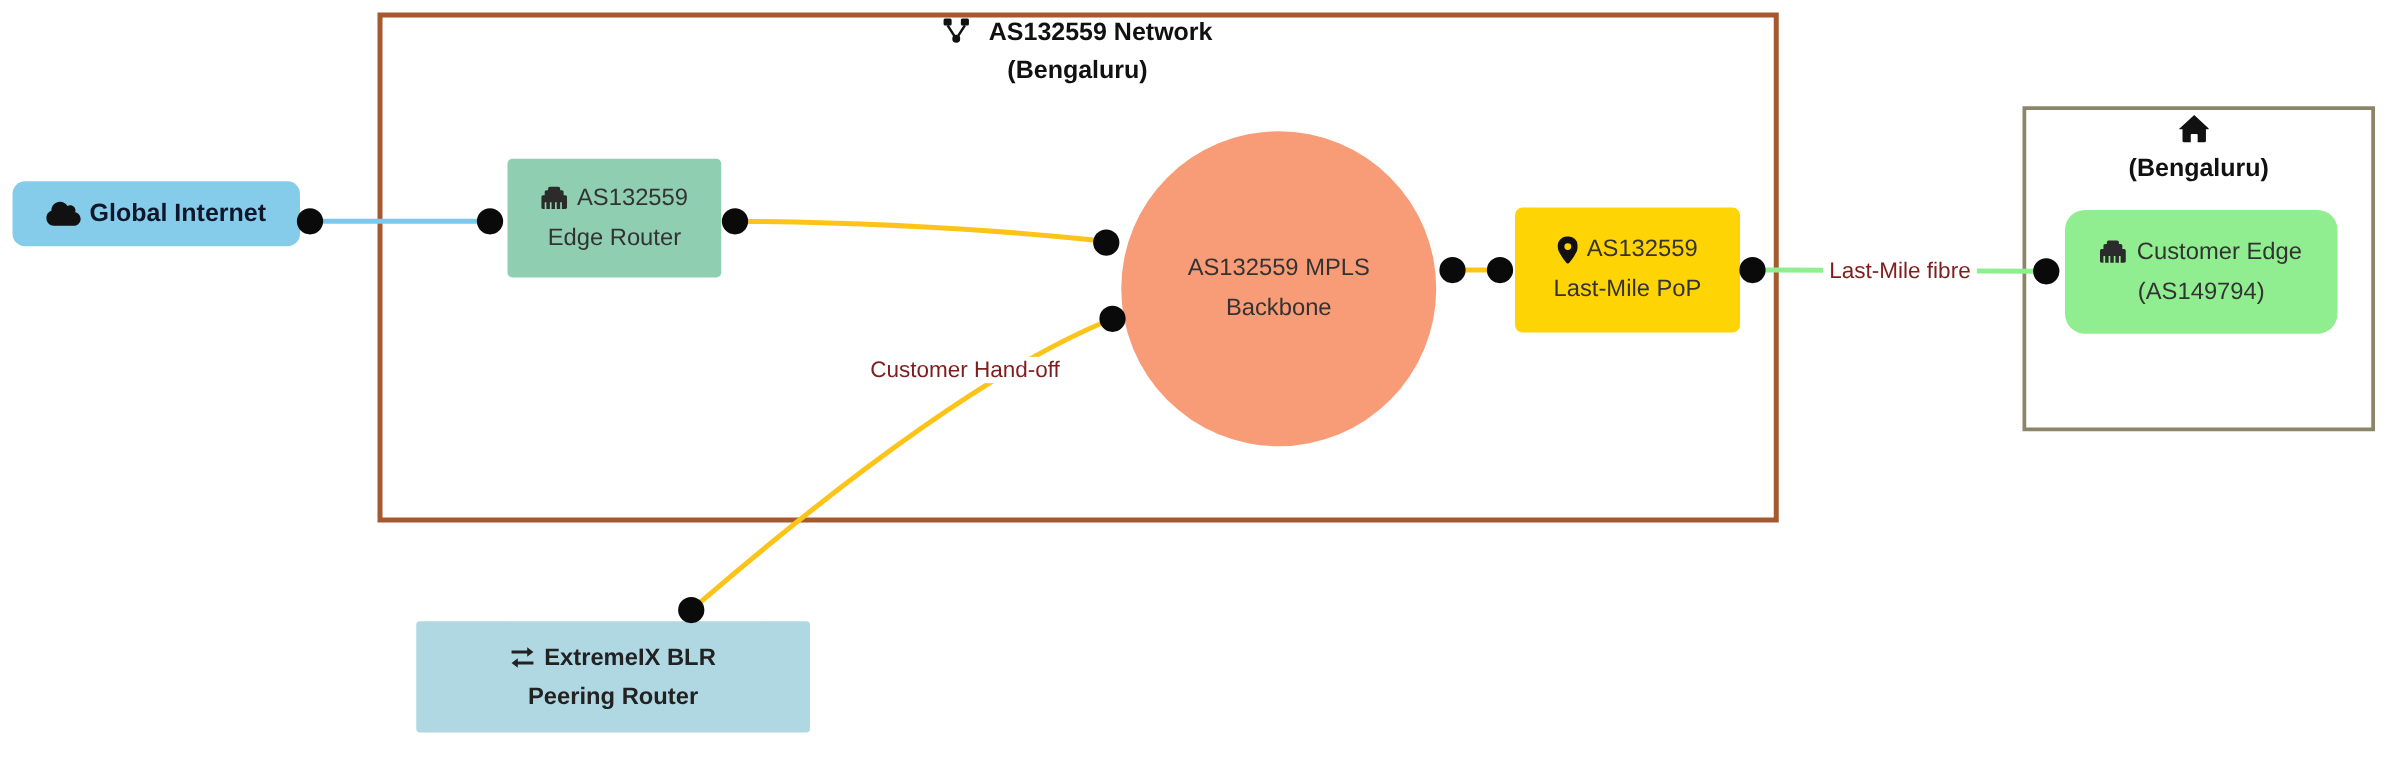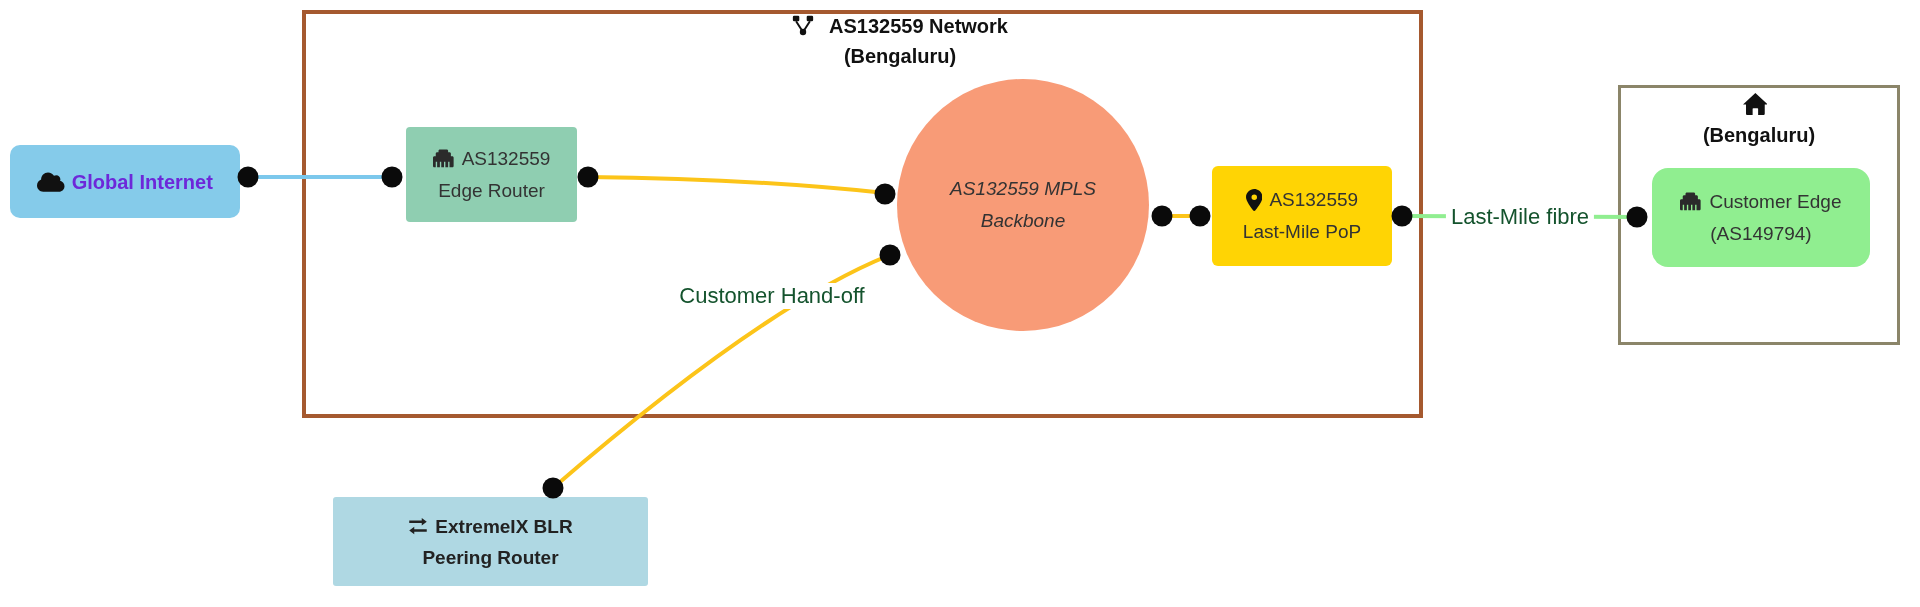--- a/index.html
+++ b/index.html
@@ -6,42 +6,42 @@
   .canvas{
     position:relative;width:1920px;height:607px;background:#fff;
     font-family:"Liberation Sans",sans-serif;overflow:hidden;
   }
   
   .subgraph{position:absolute;background:#fff;box-sizing:border-box;z-index:1;}
   .sg-network{left:302px;top:10px;width:1121px;height:408px;border:4px solid #A5592F;}
   .sg-flat{left:1618px;top:85px;width:282px;height:260px;border:3px solid #8B8569;}
   .sg-title{position:absolute;text-align:center;font-weight:bold;color:#111;
     font-size:20px;line-height:30px;z-index:2;}
-  .sg-title-network{left:700px;top:11px;width:400px;}
+  .sg-title-network{left:662px;top:11px;width:400px;}
   .sg-title-flat{left:1620px;top:90px;width:278px;}
   .sg-title .icon svg{height:22px;vertical-align:-3px;margin-right:8px;}
   
   .node{position:absolute;display:flex;flex-direction:column;align-items:center;
     justify-content:center;box-sizing:border-box;z-index:2;color:#333;
     font-size:19px;line-height:32px;text-align:center;}
   .nline{display:flex;align-items:center;justify-content:center;gap:7px;}
   .node .icon svg{height:22px;display:block;}
-  .n-global{left:10px;top:145px;width:230px;height:73px;background:#85CBEA;
-    border-radius:10px;font-weight:bold;color:#6d28d9;font-size:20px;}
+  .n-global{left:10px;top:145px;width:230px;height:52px;background:#85CBEA;
+    border-radius:10px;font-weight:bold;color:#0f172a;font-size:20px;}
   .n-edge{left:406px;top:127px;width:171px;height:95px;background:#8FCEB1;border-radius:4px;}
-  .n-backbone{left:897px;top:79px;width:252px;height:252px;background:#F89B77;border-radius:50%;font-style:italic;}
+  .n-backbone{left:897px;top:105px;width:252px;height:252px;background:#F89B77;border-radius:50%;}
   .n-pop{left:1212px;top:166px;width:180px;height:100px;background:#FFD404;border-radius:6px;}
   .n-cust{left:1652px;top:168px;width:218px;height:99px;background:#90EE90;border-radius:16px;}
   .n-eix{left:333px;top:497px;width:315px;height:89px;background:#AFD8E3;
     border-radius:3px;font-weight:bold;color:#222;line-height:31px;}
   
   .overlay{position:absolute;left:0;top:0;z-index:3;pointer-events:none;}
   
   .edge-label{position:absolute;transform:translate(-50%,-50%);background:#fff;
-    padding:0 5px;font-size:22px;color:#14532d;z-index:4;white-space:nowrap;}
+    padding:0 5px;font-size:18px;color:#7f1d1d;z-index:4;white-space:nowrap;}
   .l-handoff{left:772px;top:296px;}
   .l-fibre{left:1520px;top:217px;}
 </style>
 </head>
 <body>
 
 <div class="canvas">
 
   <div class="subgraph sg-network"></div>
   <div class="subgraph sg-flat"></div>

